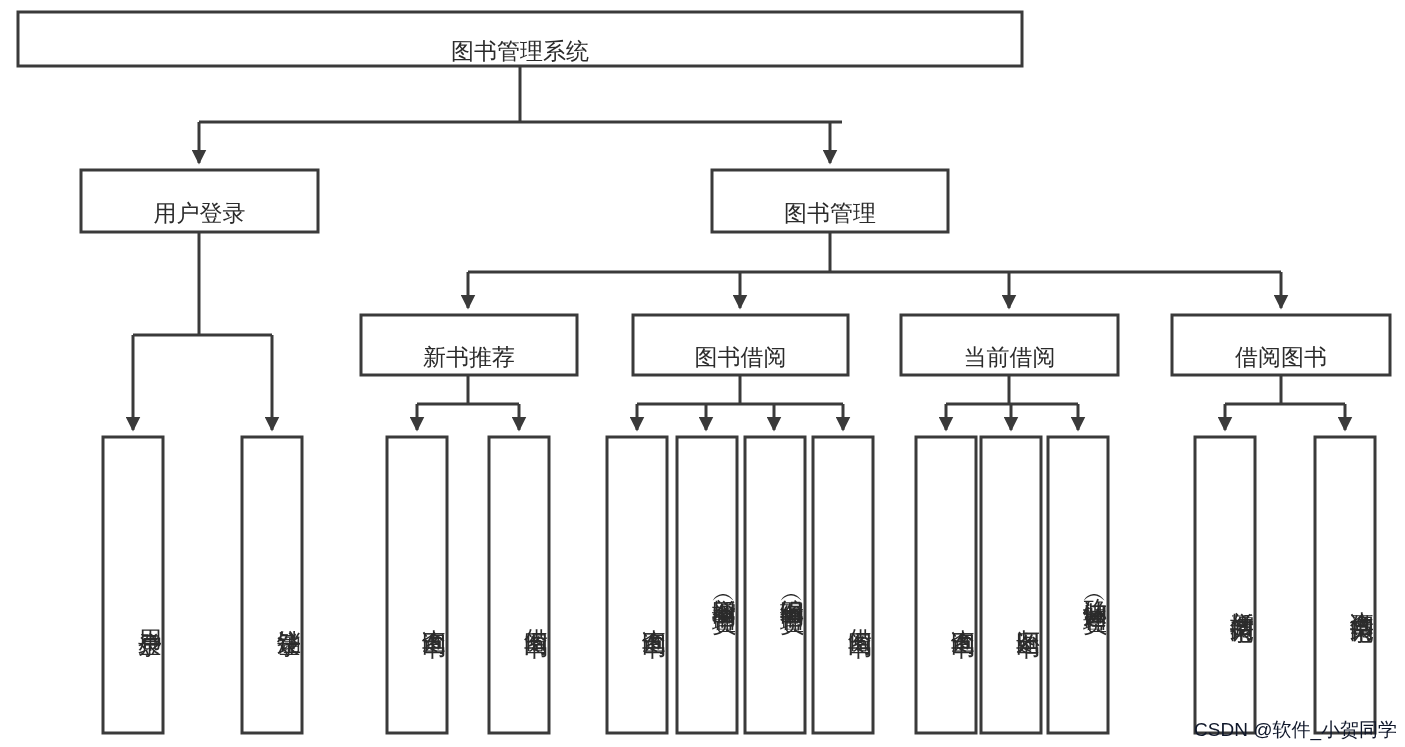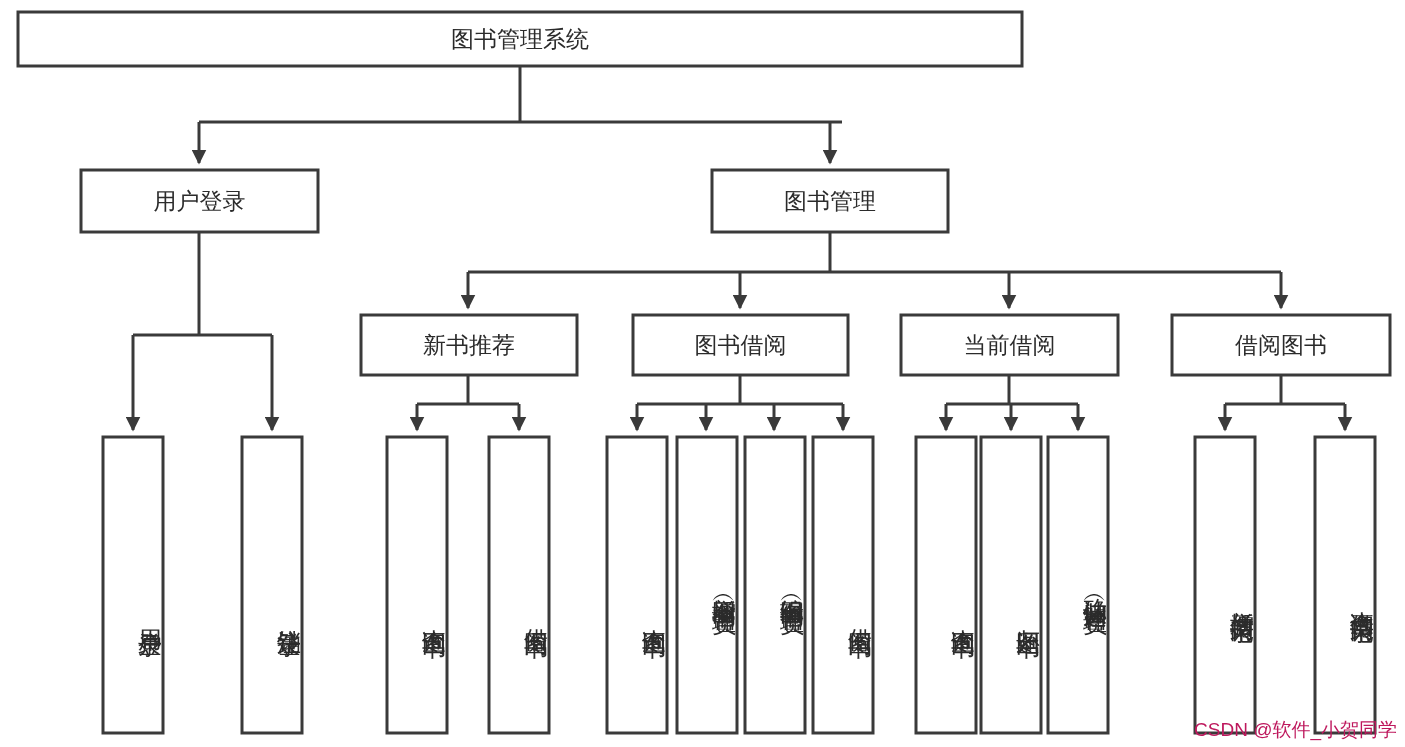--- a/index.html
+++ b/index.html
@@ -63,28 +63,29 @@
     position: absolute;
     font-family: "Liberation Sans", "DejaVu Sans", sans-serif;
     font-size: 23px;
     color: #2b2b2b;
     display: flex;
     align-items: center;
     justify-content: center;
     white-space: nowrap;
     pointer-events: none;
     user-select: none;
+    margin-top: 12px;
   }
   #watermark {
     position: absolute;
     right: 8px;
     bottom: 4px;
     font-family: "Liberation Sans", "DejaVu Sans", sans-serif;
     font-size: 19px;
-    color: #be185d;
+    color: #0f172a;
     white-space: nowrap;
     user-select: none;
   }
 </style>
 </head>
 <body>
 
 <div id="diagram-root">
 
   <svg class="flow" viewBox="0 0 1405 747" xmlns="http://www.w3.org/2000/svg">

